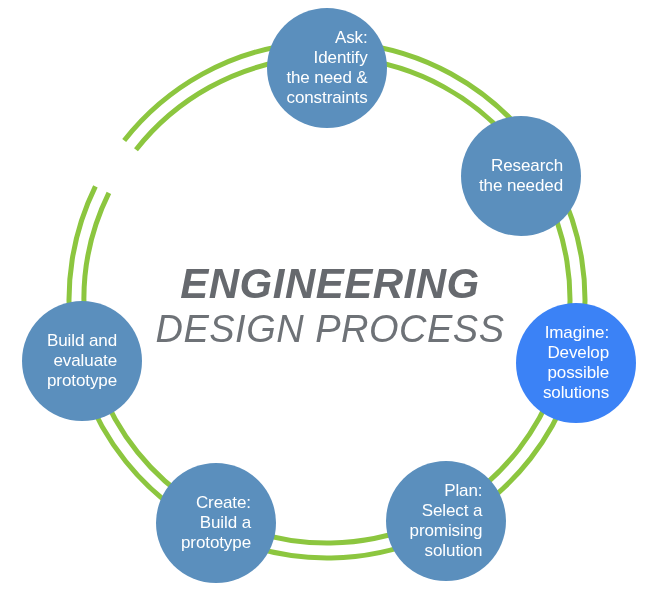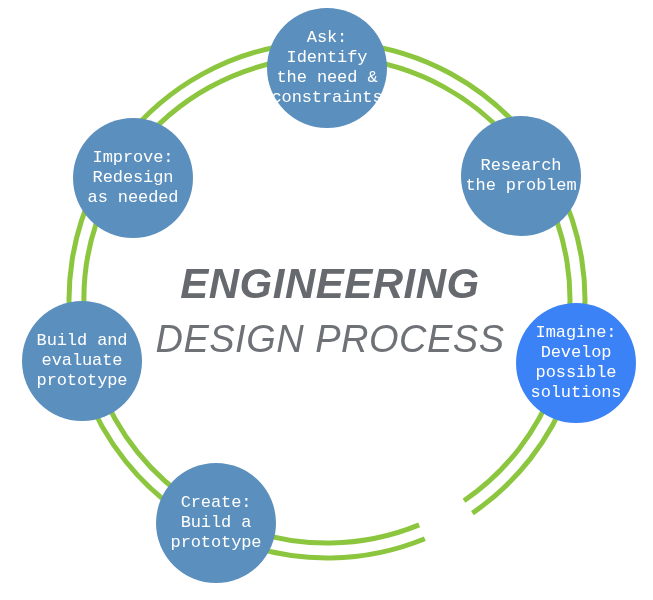--- a/index.html
+++ b/index.html
@@ -30,22 +30,22 @@
     position: absolute;
     border-radius: 50%;
     background: #5b8fbd;
     display: flex;
     align-items: center;
     justify-content: center;
     box-sizing: border-box;
   }
   .node-label {
     color: #ffffff;
-    text-align: center;
-    font-family: Liberation Mono, monospace;
+    text-align: right;
+    font-family: Liberation Sans, sans-serif;
     font-size: 17px;
     line-height: 20px;
     font-weight: 400;
     white-space: pre-line;
     letter-spacing: -0.1px;
     padding: 0 4px;
   }
   #center-title {
     position: absolute;
     left: 150px;
@@ -65,21 +65,21 @@
     color: #66696e;
   }
   .title-line-2 {
     display: block;
     font-family: "Liberation Sans", sans-serif;
     font-size: 38px;
     font-weight: 400;
     line-height: 42px;
     letter-spacing: 0.5px;
     color: #6e7277;
-    margin-top: 12px;
+    margin-top: 2px;
   }
 </style>
 </head>
 <body>
 
 <div id="diagram-root">
 
   <svg id="arc-layer" viewBox="0 0 653 600" width="653" height="600" xmlns="http://www.w3.org/2000/svg">
     <g id="arc-group">
         <path d="M 354.04 43.42 A 258 258 0 0 1 528.63 139.03" fill="none" stroke="#8cc63f" stroke-width="5" stroke-linecap="butt"></path>
@@ -101,47 +101,48 @@
 
   <div class="node" style="left: 267px; top: 8px; width: 120px; height: 120px; background: rgb(91, 143, 189);">
     <span class="node-label" style="color: rgb(255, 255, 255);">Ask:
 Identify
 the need &amp;
 constraints</span>
   </div>
 
   <div class="node" style="left: 461px; top: 116px; width: 120px; height: 120px; background: rgb(91, 143, 189);">
     <span class="node-label" style="color: rgb(255, 255, 255);">Research
-the problem</span>
+the needed</span>
   </div>
 
   <div class="node" style="left: 516px; top: 303px; width: 120px; height: 120px; background: #3b82f6;">
     <span class="node-label" style="color: rgb(255, 255, 255);">Imagine:
 Develop
 possible
 solutions</span>
   </div>
 
+  <div class="node" style="left: 386px; top: 461px; width: 120px; height: 120px; background: rgb(91, 143, 189);">
+    <span class="node-label" style="color: rgb(255, 255, 255);">Plan:
+Select a
+promising
+solution</span>
+  </div>
 
   <div class="node" style="left: 156px; top: 463px; width: 120px; height: 120px; background: rgb(91, 143, 189);">
     <span class="node-label" style="color: rgb(255, 255, 255);">Create:
 Build a
 prototype</span>
   </div>
 
   <div class="node" style="left: 22px; top: 301px; width: 120px; height: 120px; background: rgb(91, 143, 189);">
     <span class="node-label" style="color: rgb(255, 255, 255);">Build and
 evaluate
 prototype</span>
   </div>
 
-  <div class="node" style="left: 73px; top: 118px; width: 120px; height: 120px; background: rgb(91, 143, 189);">
-    <span class="node-label" style="color: rgb(255, 255, 255);">Improve:
-Redesign
-as needed</span>
-  </div>
 
   <div id="center-title">
     <span class="title-line-1">ENGINEERING</span>
     <span class="title-line-2">DESIGN PROCESS</span>
   </div>
 
 </div>
 
 </body></html>

